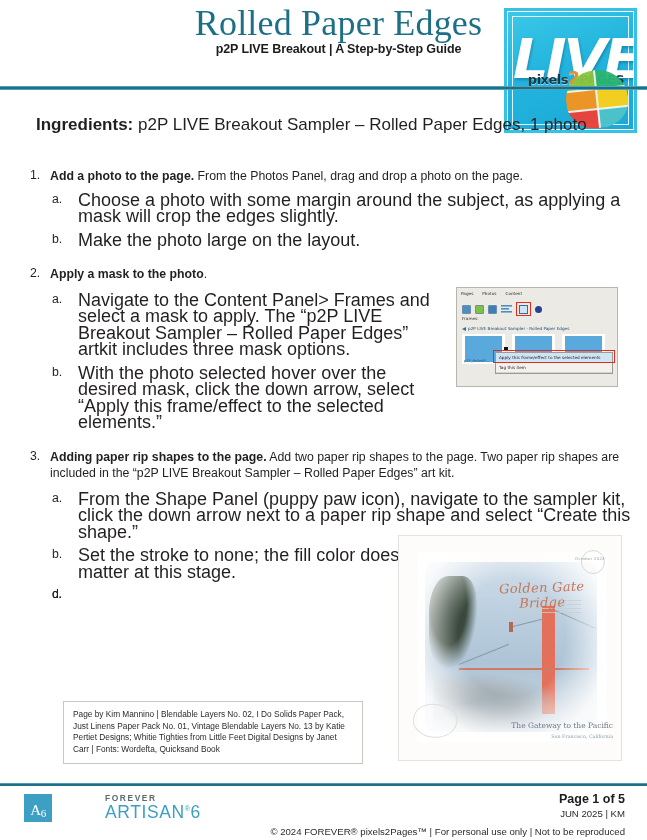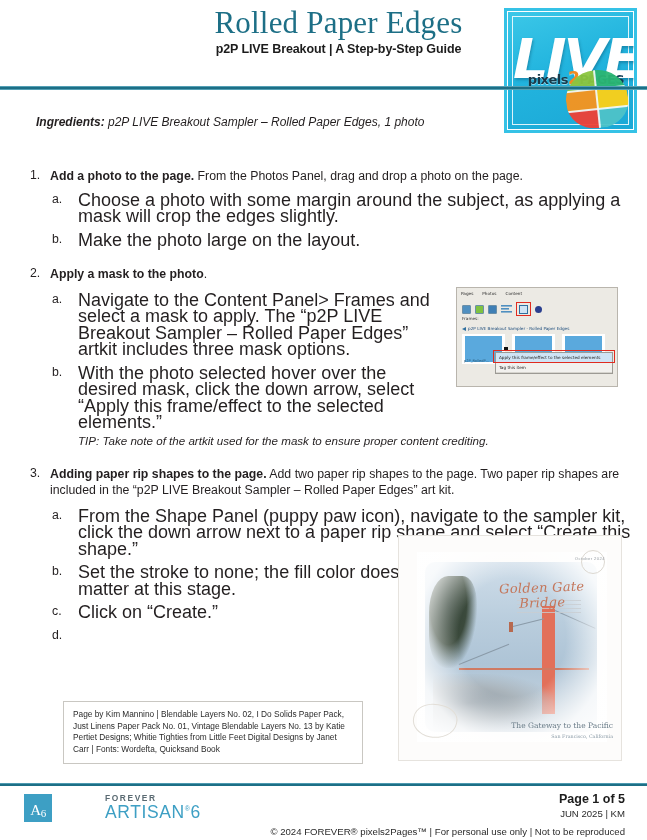--- a/index.html
+++ b/index.html
@@ -17,21 +17,21 @@
   
   .header { position: relative; height: 92px; }
   .title-block {
     position: absolute;
     left: 0; right: 0; top: 6px;
     text-align: center;
     padding-left: 30px;
   }
   .doc-title {
     font-family: "Liberation Serif", serif;
-    font-size: 31px;
+    font-size: 36px;
     line-height: 34px;
     color: #1d6f86;
     letter-spacing: 0.2px;
     font-weight: normal;
   }
   .doc-subtitle {
     font-size: 12.5px;
     font-weight: bold;
     color: #1c1c1c;
     margin-top: 2px;
@@ -111,23 +111,22 @@
   .g5 { left: 0;    top: 39px;width: 31px; height: 19px; background: #ef4036; }
   .g6 { left: 31px; top: 39px;width: 31px; height: 19px; background: #4ec3c9; }
   .globe .vline { position:absolute; left:30px; top:0; width:2px; height:58px; background:rgba(255,255,255,.9); }
   .globe .hline1 { position:absolute; left:0; top:18px; width:62px; height:2px; background:rgba(255,255,255,.9); }
   .globe .hline2 { position:absolute; left:0; top:38px; width:62px; height:2px; background:rgba(255,255,255,.9); }
 
   
   .ingredients {
     position: absolute;
     left: 36px; top: 115px;
-    font-size: 12px;
+    font-size: 17px;
     color: #231f20;
-    font-style: italic;
   }
   .ingredients b { font-weight: bold; }
 
   
   .content { position: absolute; left: 0; top: 168px; width: 647px; }
 
   ol.steps { list-style: none; margin: 0; padding: 0; }
   li.step { position: relative; padding-left: 50px; margin-bottom: 14px; }
   li.step > .num {
     position: absolute; left: 30px; top: 0;
@@ -352,42 +351,40 @@
         <b>Apply a mask to the photo</b><span>.</span>
       </div>
       <ol class="subs" style="margin-top:9px;">
         <li class="sub">
           <span class="letter">a.</span>
           <div class="sub-text w-mid">Navigate to the Content Panel&gt; Frames and select a mask to apply. The “p2P LIVE Breakout Sampler – Rolled Paper Edges” artkit includes three mask options.</div>
         </li>
         <li class="sub">
           <span class="letter">b.</span>
           <div class="sub-text w-mid">With the photo selected hover over the desired mask, click the down arrow, select “Apply this frame/effect to the selected elements.”</div>
-          <span class="tip">TIP:  Take note of the artkit used for the mask to ensure proper content crediting.</span>
         </li>
       </ol>
     </li>
 
     <li class="step" style="margin-top:18px;">
       <span class="num">3.</span>
       <div class="step-text w-xwide">
         <b>Adding paper rip shapes to the page.</b><span> Add two paper rip shapes to the page. Two paper rip shapes are included in the “p2P LIVE Breakout Sampler – Rolled Paper Edges” art kit.</span>
       </div>
       <ol class="subs" style="margin-top:9px;">
         <li class="sub">
           <span class="letter">a.</span>
           <div class="sub-text w-xwide">From the Shape Panel (puppy paw icon), navigate to the sampler kit, click the down arrow next to a paper rip shape and select “Create this shape.”</div>
         </li>
         <li class="sub">
           <span class="letter">b.</span>
           <div class="sub-text w-narrow">Set the stroke to none; the fill color doesn’t matter at this stage.</div>
         </li>
         <li class="sub">
           <span class="letter">c.</span>
-          <div class="sub-text w-narrow">Click on “Create.”</div>
         </li>
         <li class="sub">
           <span class="letter">d.</span>
         </li>
       </ol>
     </li>
 
   </ol>
 </div>
 

